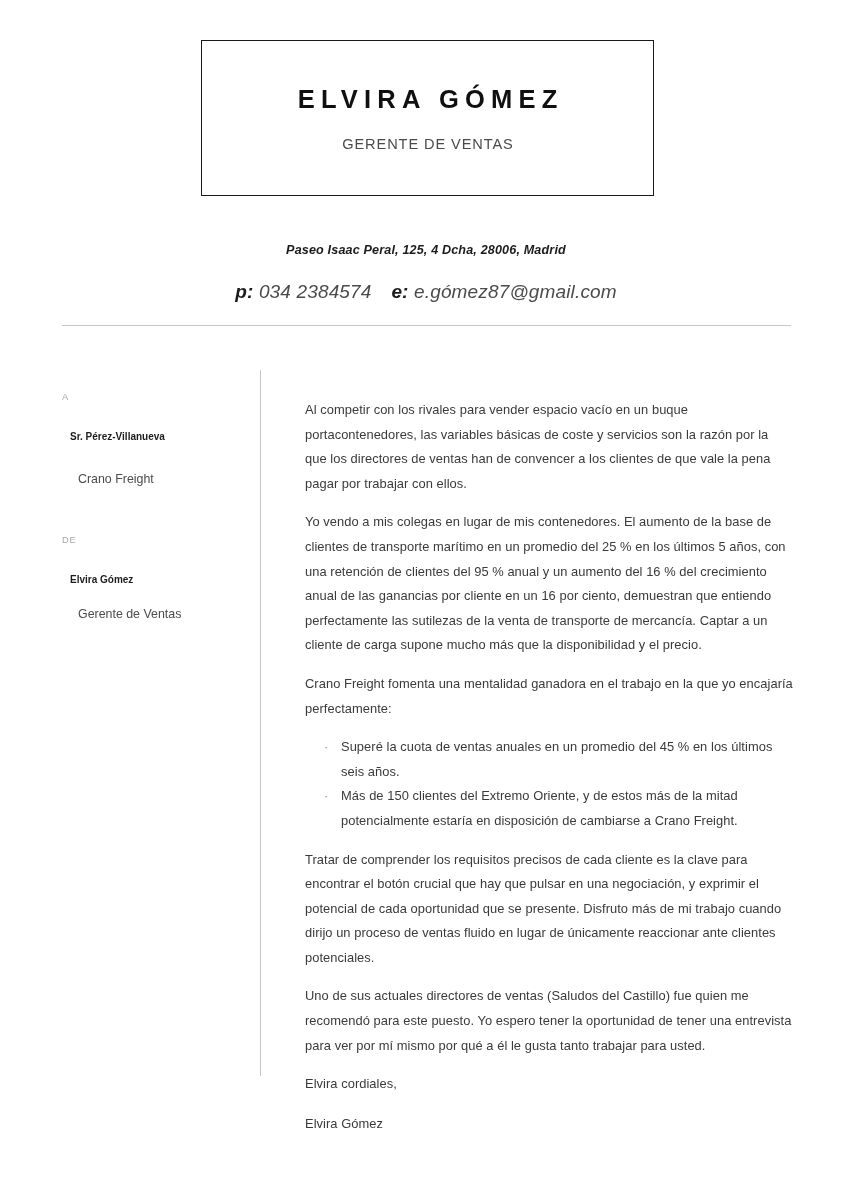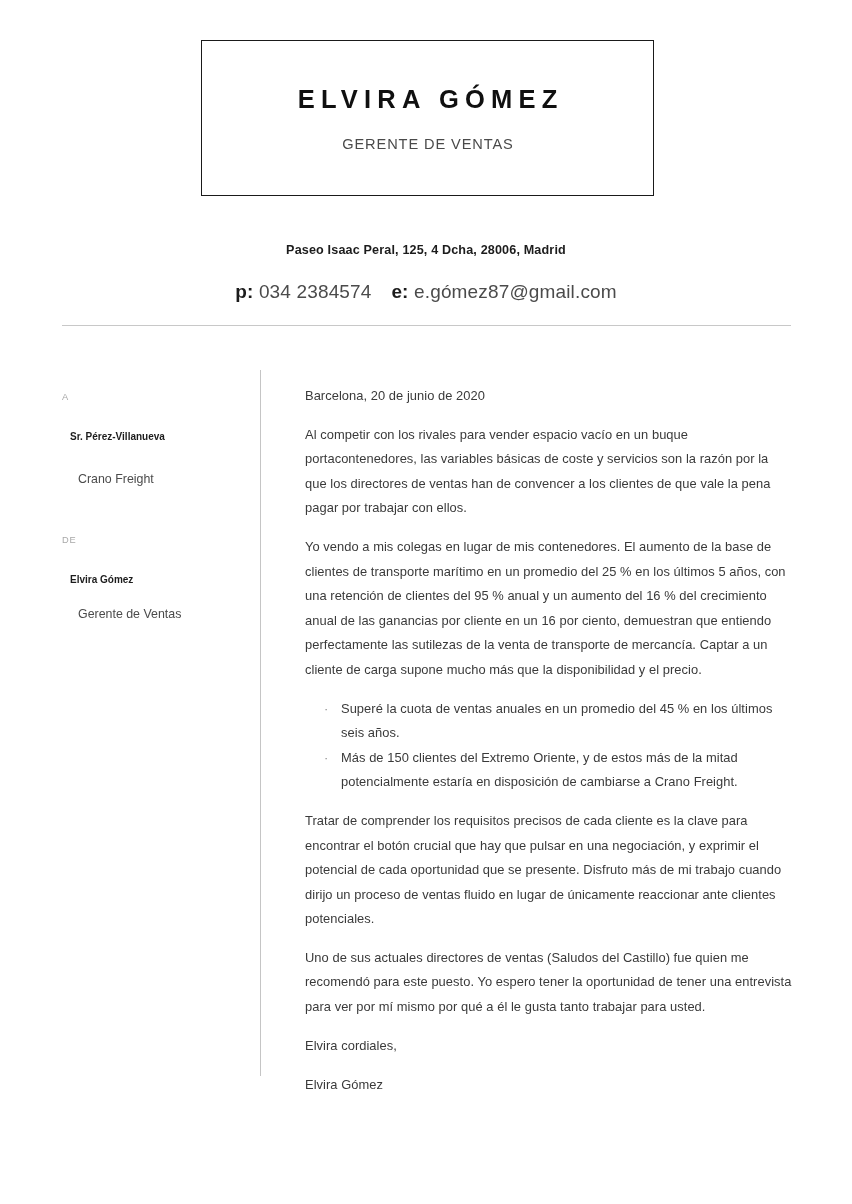--- a/index.html
+++ b/index.html
@@ -52,20 +52,21 @@
     text-indent: 0.9px;
   }
 
   
   .contact-block {
     position: absolute;
     left: 0;
     width: 852px;
     top: 243px;
     text-align: center;
+    font-style: italic;
   }
   .contact-address {
     font-size: 12.6px;
     font-weight: bold;
     color: #1c1c1c;
     letter-spacing: 0.15px;
     margin: 0;
   }
   .contact-line2 {
     font-size: 19px;
@@ -208,23 +209,23 @@
   <div class="side-name">Sr. Pérez-Villanueva</div>
   <div class="side-sub">Crano Freight</div>
   <div class="side-group-2">
     <div class="side-label">DE</div>
     <div class="side-name">Elvira Gómez</div>
     <div class="side-sub tight">Gerente de Ventas</div>
   </div>
 </div>
 
 <div class="body-col">
-  <p>Barcelona, 20 de junio de 2020</p>
   <p class="p-gap">Al competir con los rivales para vender espacio vacío en un buque portacontenedores, las variables básicas de coste y servicios son la razón por la que los directores de ventas han de convencer a los clientes de que vale la pena pagar por trabajar con ellos.</p>
   <p class="p-gap">Yo vendo a mis colegas en lugar de mis contenedores. El aumento de la base de clientes de transporte marítimo en un promedio del 25 % en los últimos 5 años, con una retención de clientes del 95 % anual y un aumento del 16 % del crecimiento anual de las ganancias por cliente en un 16 por ciento, demuestran que entiendo perfectamente las sutilezas de la venta de transporte de mercancía. Captar a un cliente de carga supone mucho más que la disponibilidad y el precio.</p>
+  <p class="p-gap">Crano Freight fomenta una mentalidad ganadora en el trabajo en la que yo encajaría perfectamente:</p>
   <ul class="bullets">
     <li>
       <span class="dot">·</span>
       <span>Superé la cuota de ventas anuales en un promedio del 45 % en los últimos seis años.</span>
     </li>
     <li>
       <span class="dot">·</span>
       <span>Más de 150 clientes del Extremo Oriente, y de estos más de la mitad potencialmente estaría en disposición de cambiarse a Crano Freight.</span>
     </li>
   </ul>

